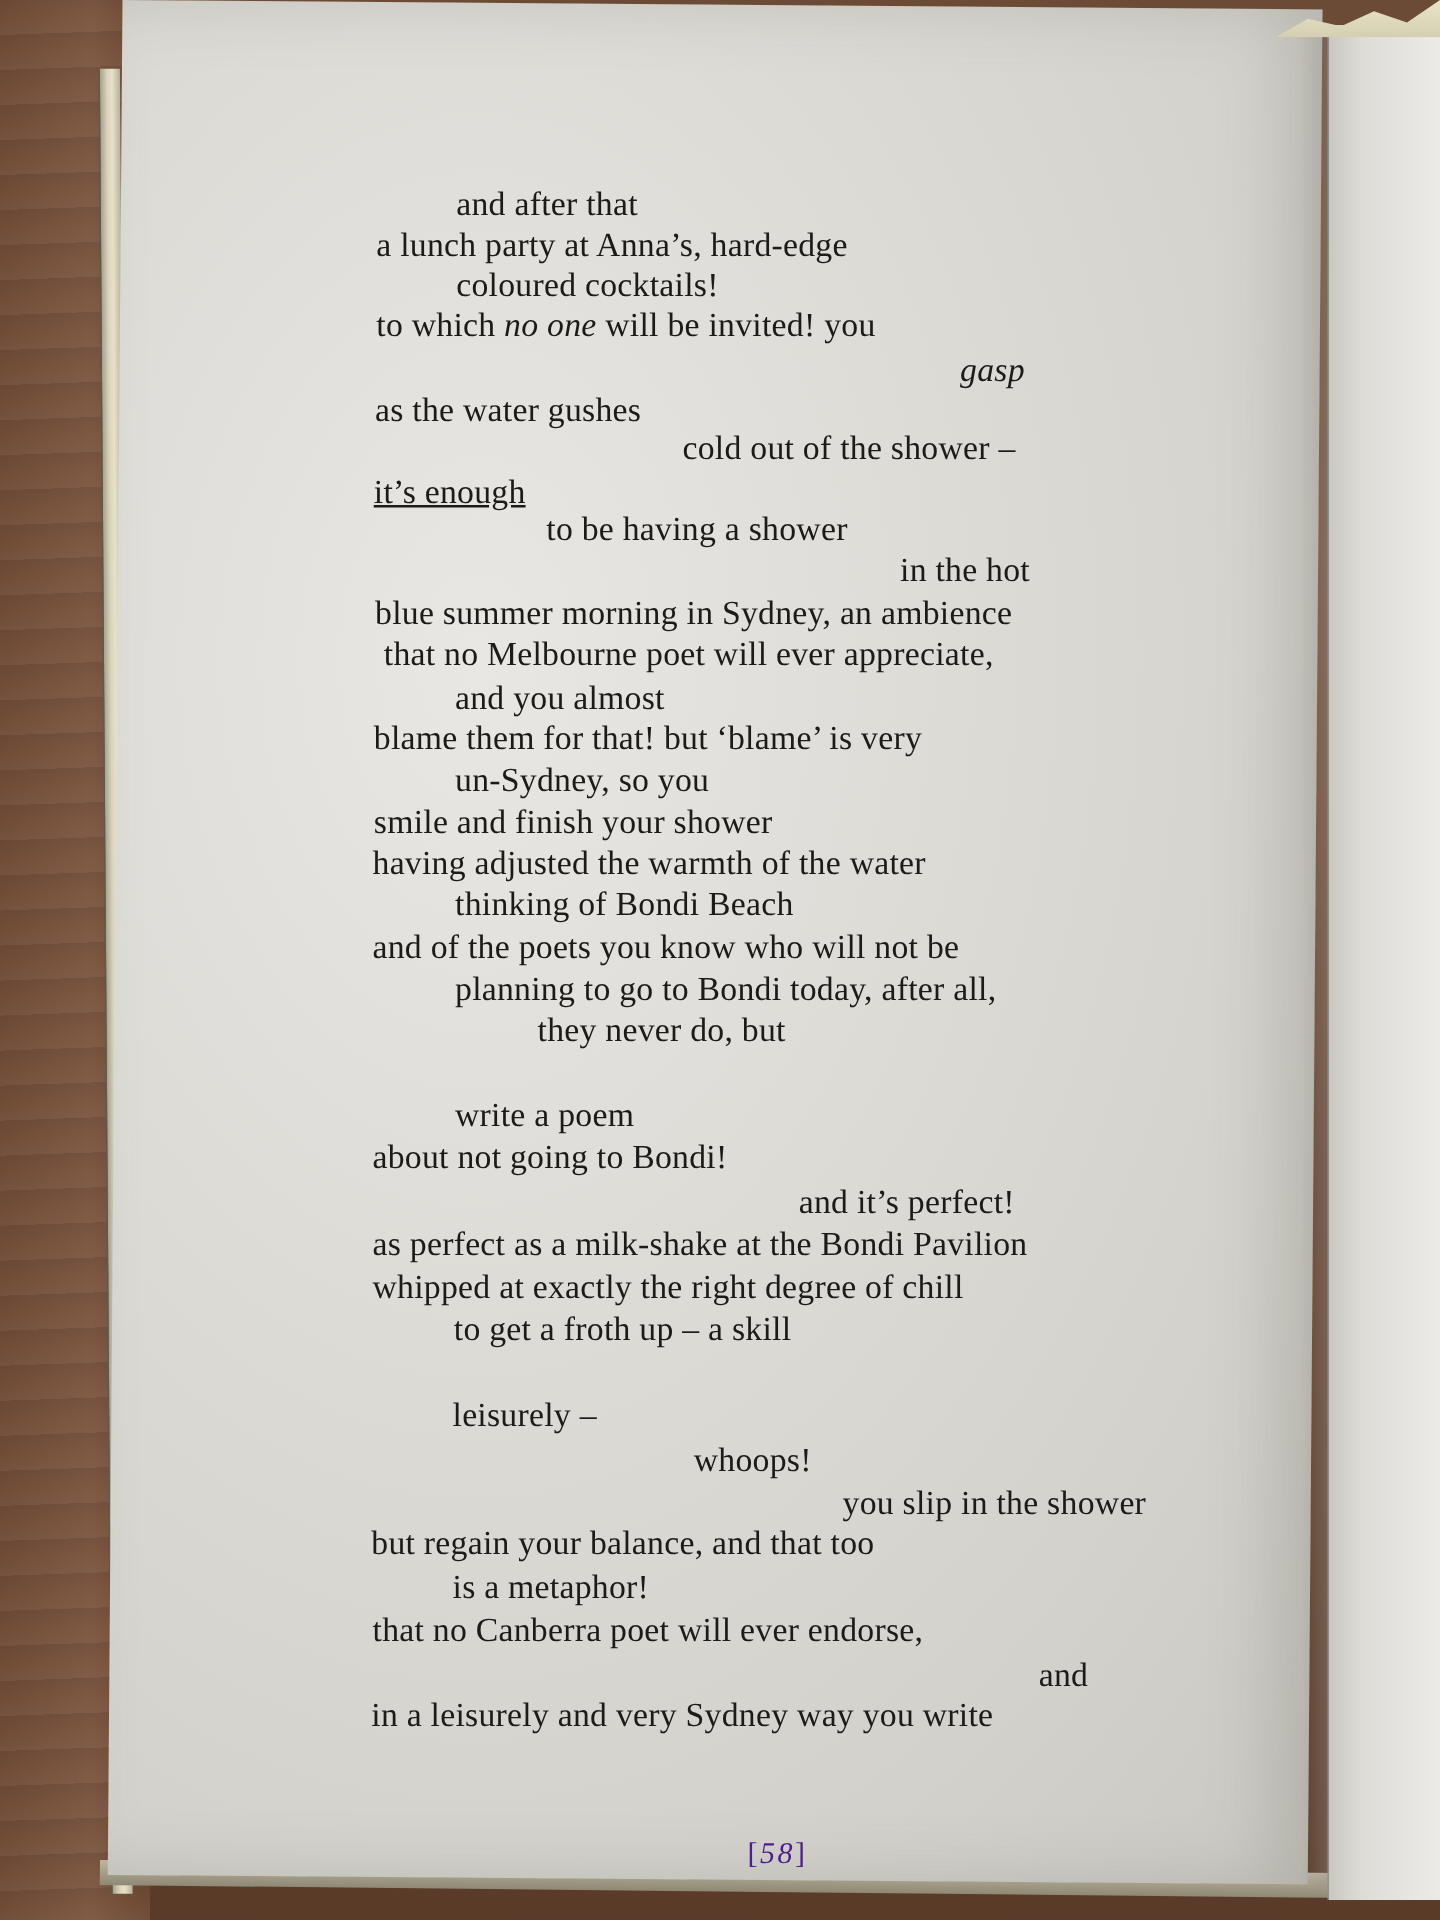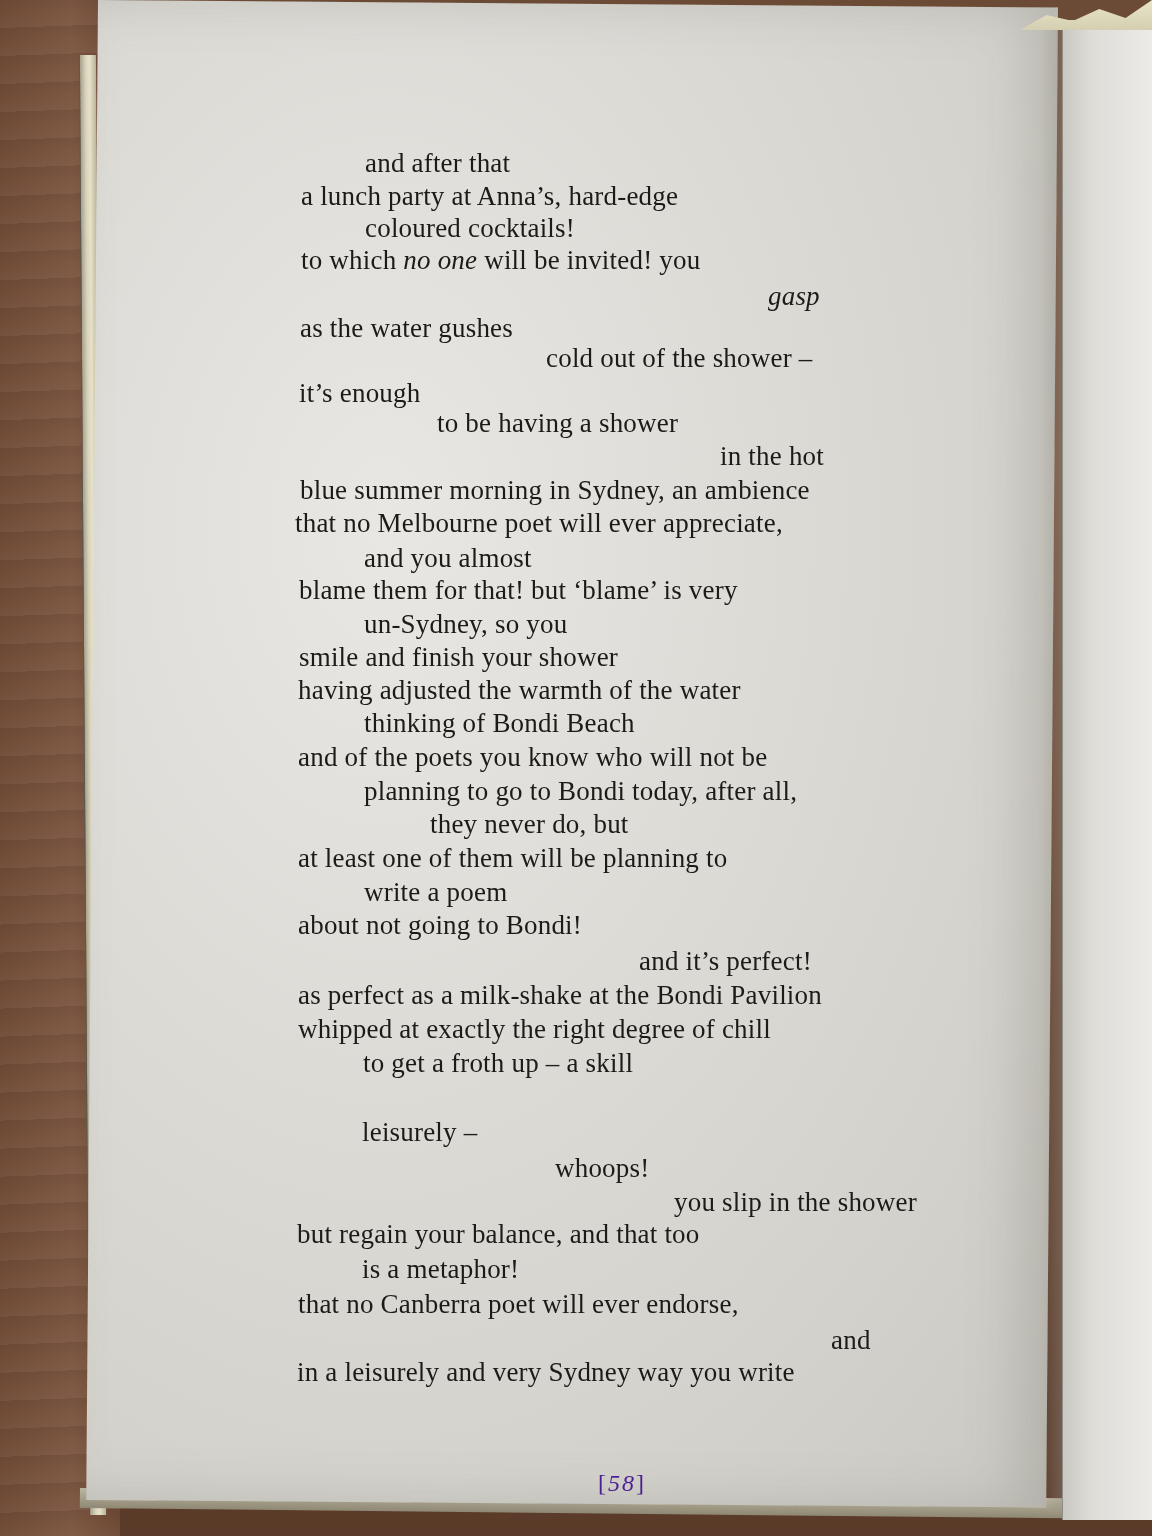--- a/index.html
+++ b/index.html
@@ -119,35 +119,34 @@
 <div class="top-torn"></div>
 
 <div class="poem" id="poem">
     <div class="line" style="left: 321px; top: 150px;">and after that</div>
     <div class="line" style="left: 257px; top: 183px;">a lunch party at Anna’s, hard-edge</div>
     <div class="line" style="left: 321px; top: 215px; text-align: center;">coloured cocktails!</div>
     <div class="line" style="left: 257px; top: 247px;"><span>to which </span><em>no one</em><span> will be invited! you</span></div>
     <div class="line" style="left: 724px; top: 283px; font-style: italic;">gasp</div>
     <div class="line" style="left: 256px; top: 315px;">as the water gushes</div>
     <div class="line" style="left: 502px; top: 345px;">cold out of the shower –</div>
-    <div class="line" style="left: 255px; top: 380px;">it’s enough</div>
+    <div class="line" style="left: 255px; top: 380px; text-decoration: underline;">it’s enough</div>
     <div class="line" style="left: 393px; top: 410px;">to be having a shower</div>
     <div class="line" style="left: 676px; top: 443px;">in the hot</div>
     <div class="line" style="left: 256px; top: 477px;">blue summer morning in Sydney, an ambience</div>
-    <div class="line" style="left: 251px; top: 510px;">that no Melbourne poet will ever appreciate,</div>
+    <div class="line" style="left: 263px; top: 510px;">that no Melbourne poet will ever appreciate,</div>
     <div class="line" style="left: 320px; top: 545px;">and you almost</div>
     <div class="line" style="left: 255px; top: 577px;">blame them for that! but ‘blame’ is very</div>
     <div class="line" style="left: 320px; top: 611px;">un-Sydney, so you</div>
     <div class="line" style="left: 255px; top: 644px;">smile and finish your shower</div>
     <div class="line" style="left: 254px; top: 677px;">having adjusted the warmth of the water</div>
     <div class="line" style="left: 320px; top: 710px;">thinking of Bondi Beach</div>
     <div class="line" style="left: 254px; top: 744px;">and of the poets you know who will not be</div>
     <div class="line" style="left: 320px; top: 778px;">planning to go to Bondi today, after all,</div>
     <div class="line" style="left: 386px; top: 811px;">they never do, but</div>
-    <div class="line" style="left: 254px; top: 845px;">at least one of them will be planning to</div>
     <div class="line" style="left: 320px; top: 879px;">write a poem</div>
     <div class="line" style="left: 254px; top: 912px;">about not going to Bondi!</div>
     <div class="line" style="left: 595px; top: 948px;">and it’s perfect!</div>
     <div class="line" style="left: 254px; top: 982px;">as perfect as a milk-shake at the Bondi Pavilion</div>
     <div class="line" style="left: 254px; top: 1016px;">whipped at exactly the right degree of chill</div>
     <div class="line" style="left: 319px; top: 1050px;">to get a froth up – a skill</div>
     <div class="line" style="left: 318px; top: 1119px;">leisurely –</div>
     <div class="line" style="left: 511px; top: 1155px;">whoops!</div>
     <div class="line" style="left: 630px; top: 1189px;">you slip in the shower</div>
     <div class="line" style="left: 253px; top: 1221px;">but regain your balance, and that too</div>

